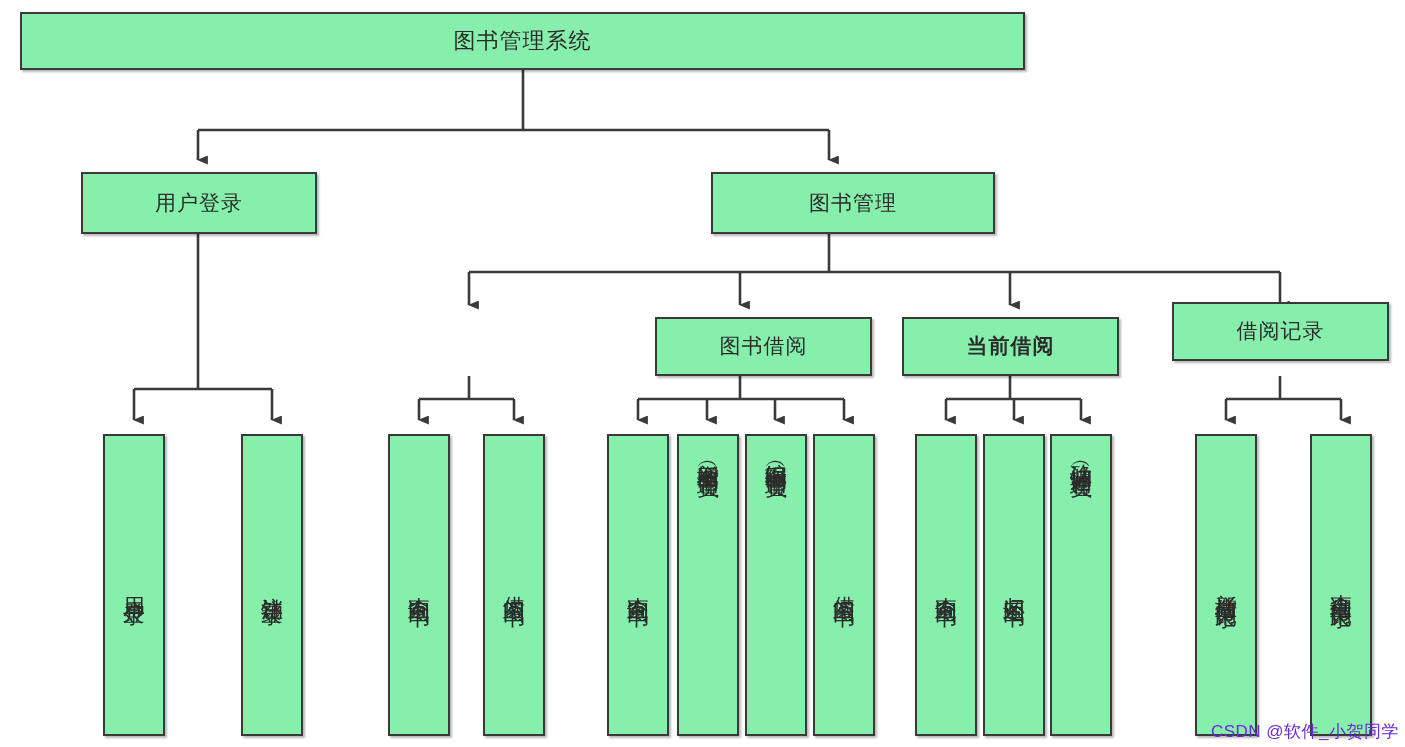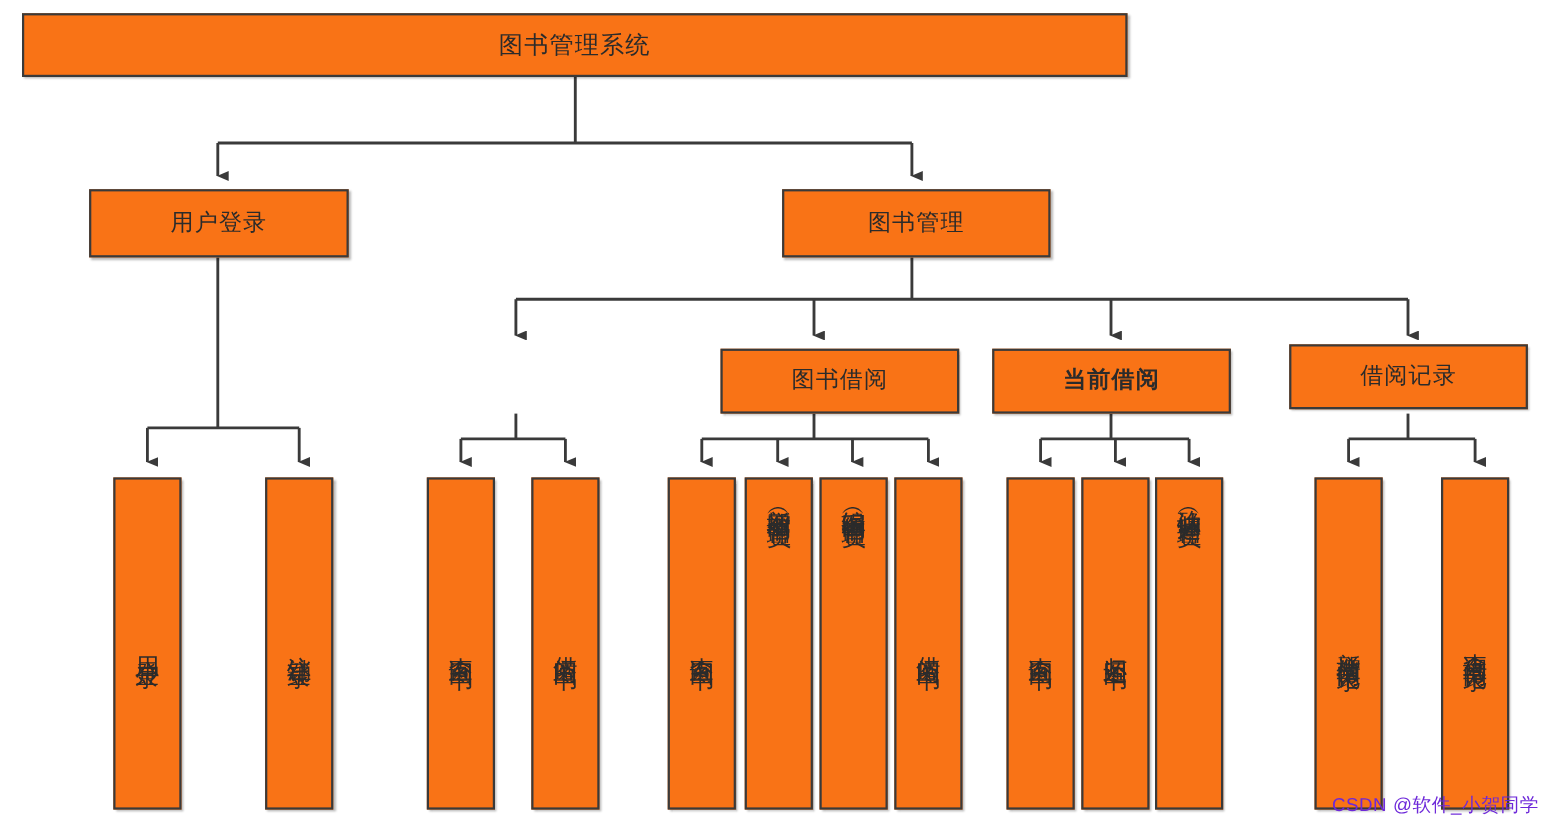--- a/index.html
+++ b/index.html
@@ -10,21 +10,21 @@
     font-family:"Liberation Sans","DejaVu Sans",sans-serif;
     overflow:hidden;
     position:relative;
   }
   #canvas{position:absolute;left:0;top:0;width:1405px;height:747px;}
   svg.lines{position:absolute;left:0;top:0;width:1405px;height:747px;pointer-events:none;}
 
   .node{
     position:absolute;
     box-sizing:border-box;
-    background:#f97316;
+    background:#86efac;
     border:2px solid #3a3a3a;
     box-shadow:2px 2px 2px rgba(0,0,0,0.28);
     display:flex;
     align-items:center;
     justify-content:center;
     color:#2b2b2b;
     z-index:3;
   }
   .node .lbl{
     display:block;
@@ -124,31 +124,31 @@
     </g>
   </svg>
 
   <div class="node horiz root" style="left:20px;top:12px;width:1005px;height:58px;">
     <span class="lbl">图书管理系统</span>
   </div>
 
   <div class="node horiz" style="left:81px;top:172px;width:236px;height:62px;">
     <span class="lbl">用户登录</span>
   </div>
-  <div class="node horiz" style="left:711px;top:172px;width:244px;height:62px;">
+  <div class="node horiz" style="left:711px;top:172px;width:284px;height:62px;">
     <span class="lbl">图书管理</span>
   </div>
 
   <div class="node horiz" style="left:632px;top:317px;width:217px;height:59px;margin-left:23px;">
     <span class="lbl">图书借阅</span>
   </div>
   <div class="node horiz" style="left:902px;top:317px;width:217px;height:59px;font-weight:bold;">
     <span class="lbl">当前借阅</span>
   </div>
-  <div class="node horiz" style="left:1172px;top:313px;width:217px;height:59px;">
+  <div class="node horiz" style="left:1172px;top:302px;width:217px;height:59px;">
     <span class="lbl">借阅记录</span>
   </div>
 
   <div class="node vert centered" style="left:103px;top:434px;width:62px;height:302px;">
     <span class="lbl">用户登录</span>
   </div>
   <div class="node vert centered" style="left:241px;top:434px;width:62px;height:302px;">
     <span class="lbl">注销登录</span>
   </div>
 

